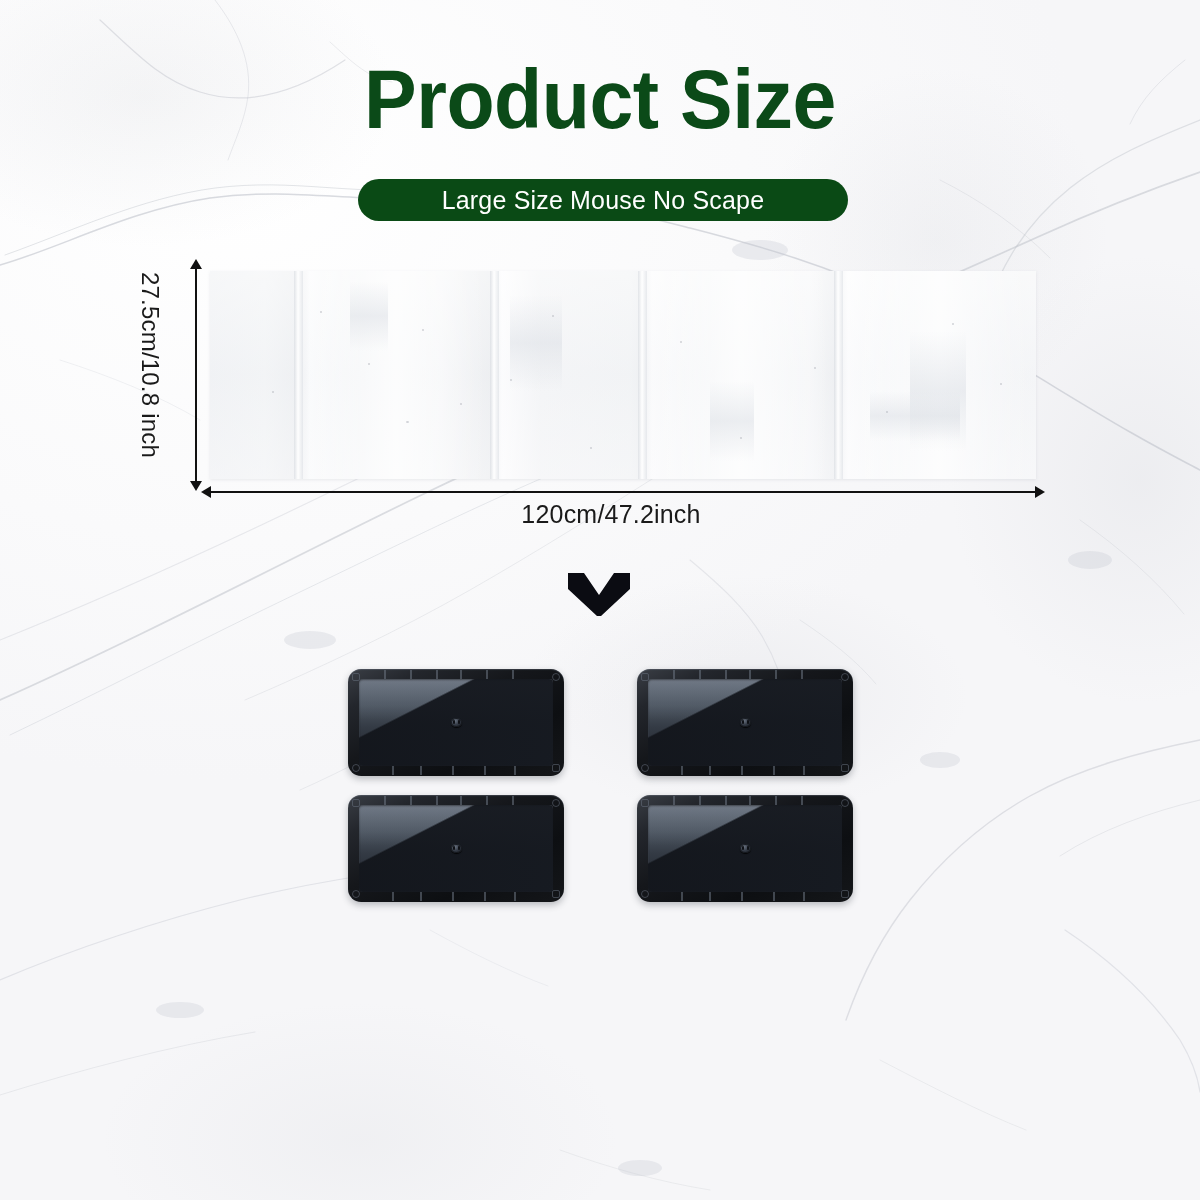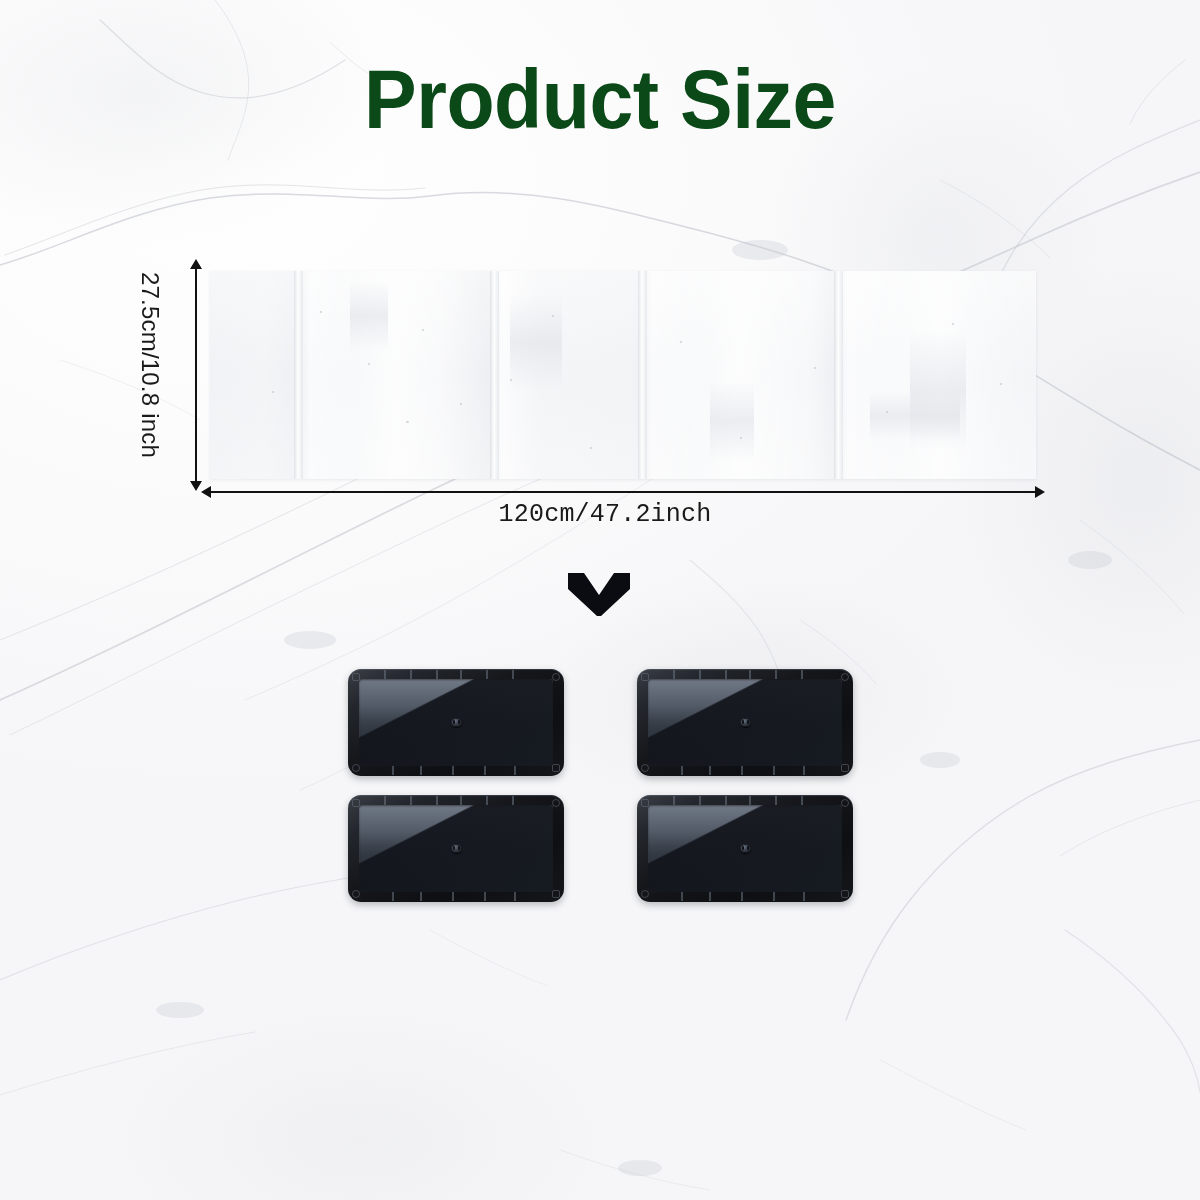--- a/index.html
+++ b/index.html
@@ -139,25 +139,25 @@
     width:200px;
     transform-origin:left top;
     transform:rotate(90deg) translateX(0px) translateY(-46px);
     font-size:24px; color:#1a1a1a;
     font-family:"Liberation Sans Narrow","Liberation Sans",sans-serif;
     white-space:nowrap;
     letter-spacing:.2px;
   }
   .dim-label-h {
     position:absolute;
-    left:192px; top:500px;
+    left:198px; top:500px;
     width:826px;
     text-align:center;
     font-size:25px; color:#1a1a1a;
-    font-family:Liberation Mono, monospace;
+    font-family:Liberation Sans, sans-serif;
     letter-spacing:.2px;
   }
 
   
   .chevron {
     position:absolute;
     left:568px; top:573px;
     width:62px; height:43px;
   }
 
@@ -303,20 +303,23 @@
       <ellipse cx="1090" cy="560" rx="22" ry="9"></ellipse>
       <ellipse cx="310" cy="640" rx="26" ry="9"></ellipse>
       <ellipse cx="940" cy="760" rx="20" ry="8"></ellipse>
       <ellipse cx="180" cy="1010" rx="24" ry="8"></ellipse>
       <ellipse cx="640" cy="1168" rx="22" ry="8"></ellipse>
     </g>
   </svg>
 
   <div class="title">Product Size</div>
 
+  <div class="badge">
+    <span class="badge-text">Large Size Mouse No Scape</span>
+  </div>
 
   <div class="sheet">
     <div class="sheet-gloss">
       <div class="sheet-fold" style="left:84px;"></div>
       <div class="sheet-fold" style="left:280px;"></div>
       <div class="sheet-fold" style="left:428px;"></div>
       <div class="sheet-fold" style="left:624px;"></div>
       <div class="sheet-band" style="left:96px;  width:180px;"></div>
       <div class="sheet-band" style="left:442px; width:178px;"></div>
       <div class="sheet-band" style="left:640px; width:180px;"></div>

